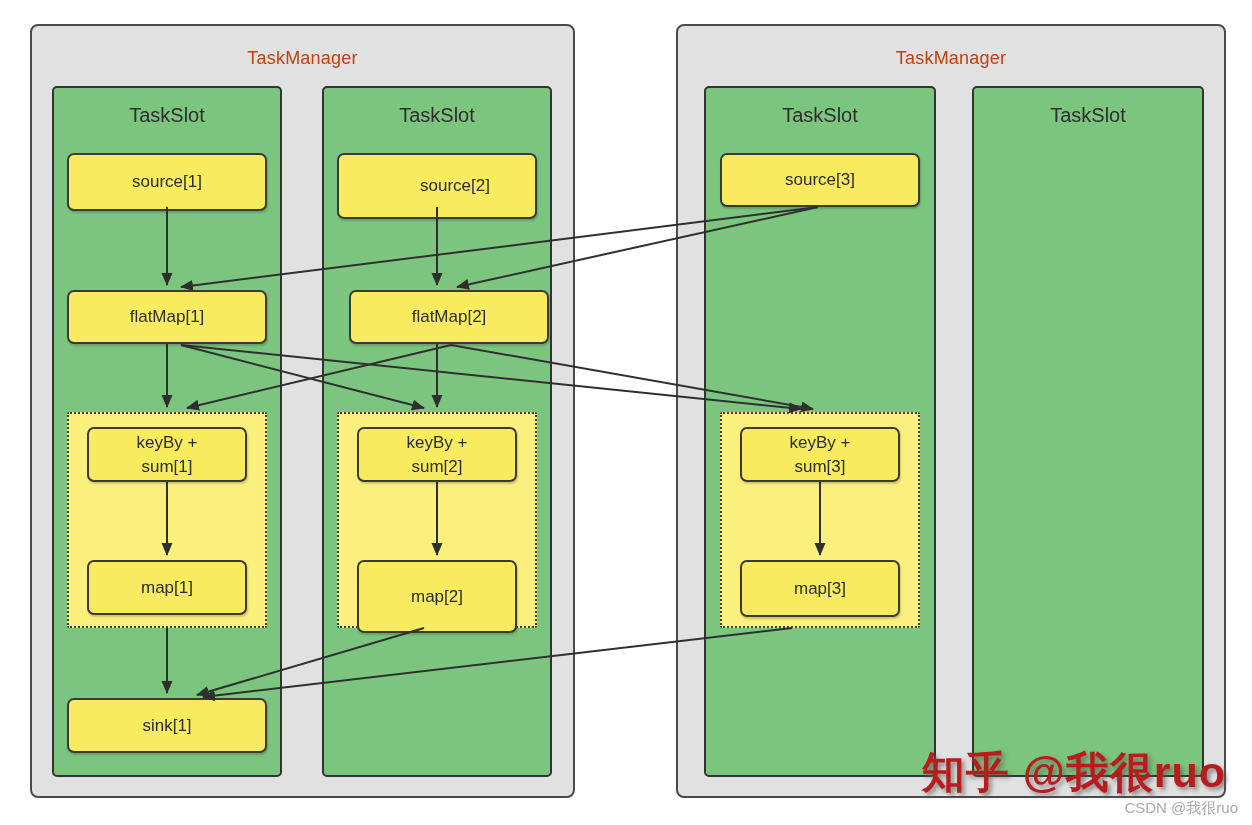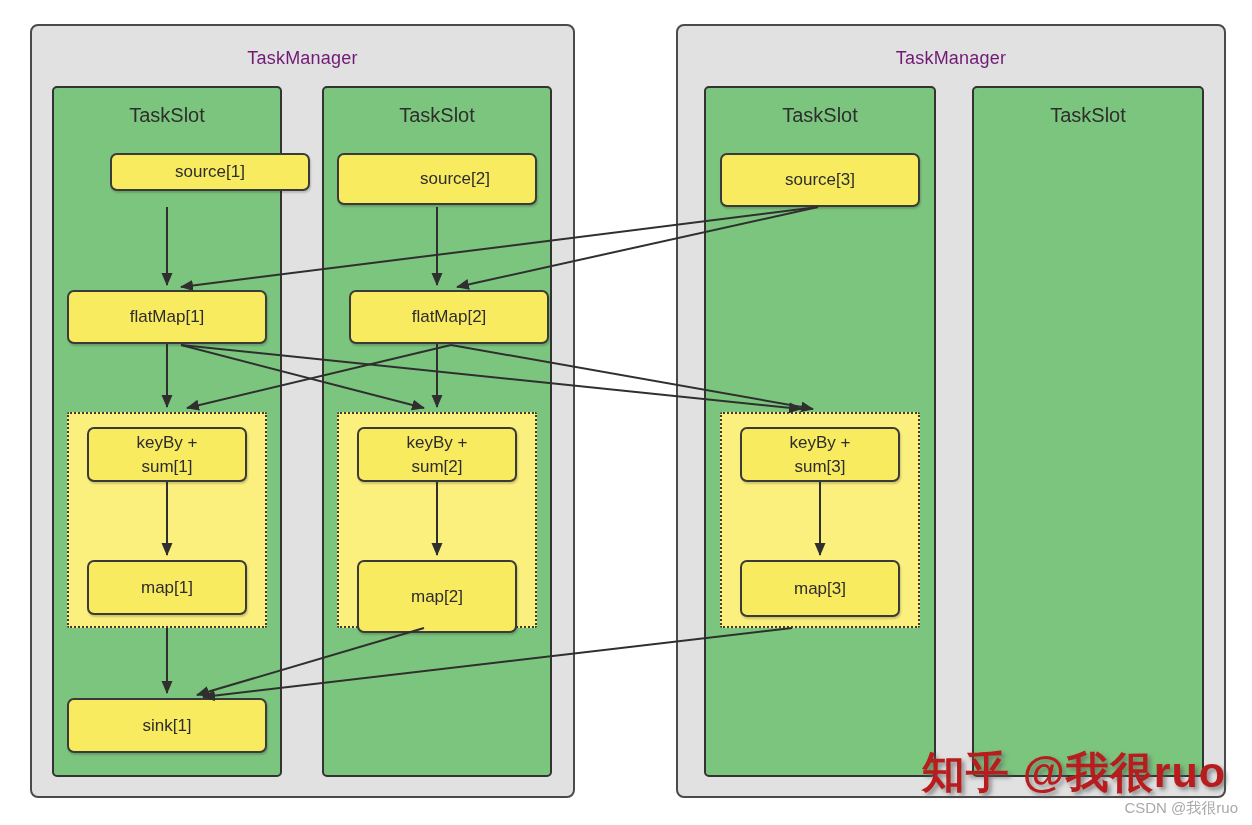--- a/index.html
+++ b/index.html
@@ -7,21 +7,21 @@
     position:relative;width:1252px;height:825px;background:#ffffff;overflow:hidden;
     font-family:"Liberation Sans","DejaVu Sans",sans-serif;color:#2f2f2f;
   }
   .abs{position:absolute;box-sizing:border-box;}
   
   .tm{
     background:#e1e1e1;border:2px solid #4a4a4a;border-radius:8px;
   }
   .tm-title{
     position:absolute;top:22px;left:0;width:100%;text-align:center;
-    font-size:18px;color:#701a75;letter-spacing:0.2px;
+    font-size:18px;color:#c2410c;letter-spacing:0.2px;
   }
   
   .slot{
     background:#7cc57e;border:2px solid #333;border-radius:5px;
   }
   .slot-title{
     position:absolute;top:16px;left:0;width:100%;text-align:center;
     font-size:20px;color:#2e2e2e;
   }
   
@@ -29,22 +29,22 @@
     background:#f8eb60;border:2px solid #3a3a3a;border-radius:7px;
     display:flex;align-items:center;justify-content:center;text-align:center;
     font-size:17px;color:#2d2d2d;white-space:pre-line;line-height:1.4;
     box-shadow:1px 2px 2px rgba(0,0,0,0.18);
   }
   
   .group{
     background:#fbf07d;border:2px dotted #3a3a3a;border-radius:2px;
   }
   
-  #n-source1{left:67px;top:153px;width:200px;height:38px;margin-left:43px;}
-  #n-source2{left:337px;top:153px;width:200px;height:52px;padding-left:36px;}
+  #n-source1{left:67px;top:153px;width:200px;height:58px;}
+  #n-source2{left:337px;top:153px;width:200px;height:66px;padding-left:36px;}
   #n-source3{left:720px;top:153px;width:200px;height:54px;}
   #n-flatMap1{left:67px;top:290px;width:200px;height:54px;}
   #n-flatMap2{left:337px;top:290px;width:200px;height:54px;margin-left:12px;}
   #g-group1{left:67px;top:412px;width:200px;height:216px;}
   #g-group2{left:337px;top:412px;width:200px;height:216px;}
   #g-group3{left:720px;top:412px;width:200px;height:216px;}
   #n-keyBy1{left:87px;top:427px;width:160px;height:55px;}
   #n-keyBy2{left:357px;top:427px;width:160px;height:55px;}
   #n-keyBy3{left:740px;top:427px;width:160px;height:55px;}
   #n-map1{left:87px;top:560px;width:160px;height:55px;}

